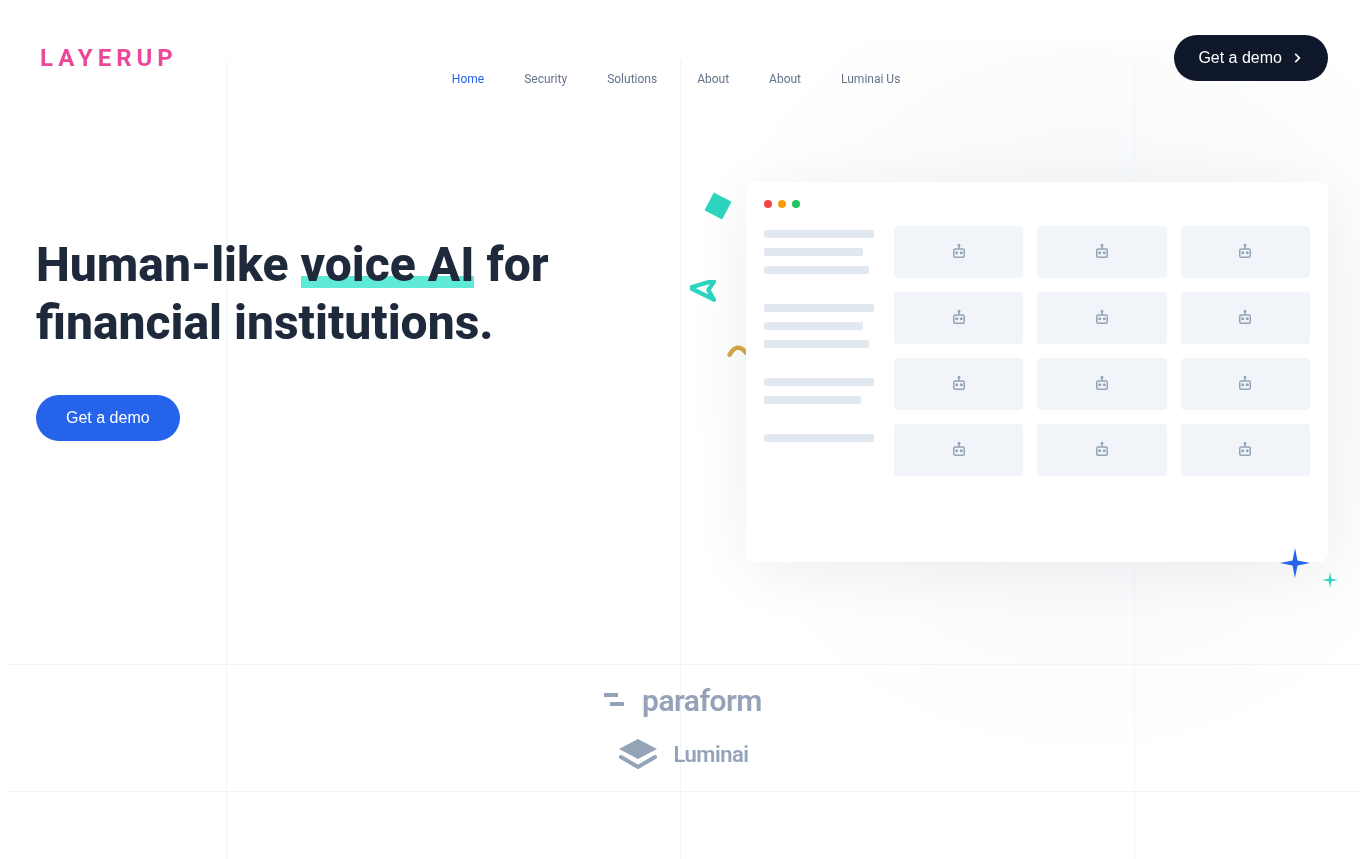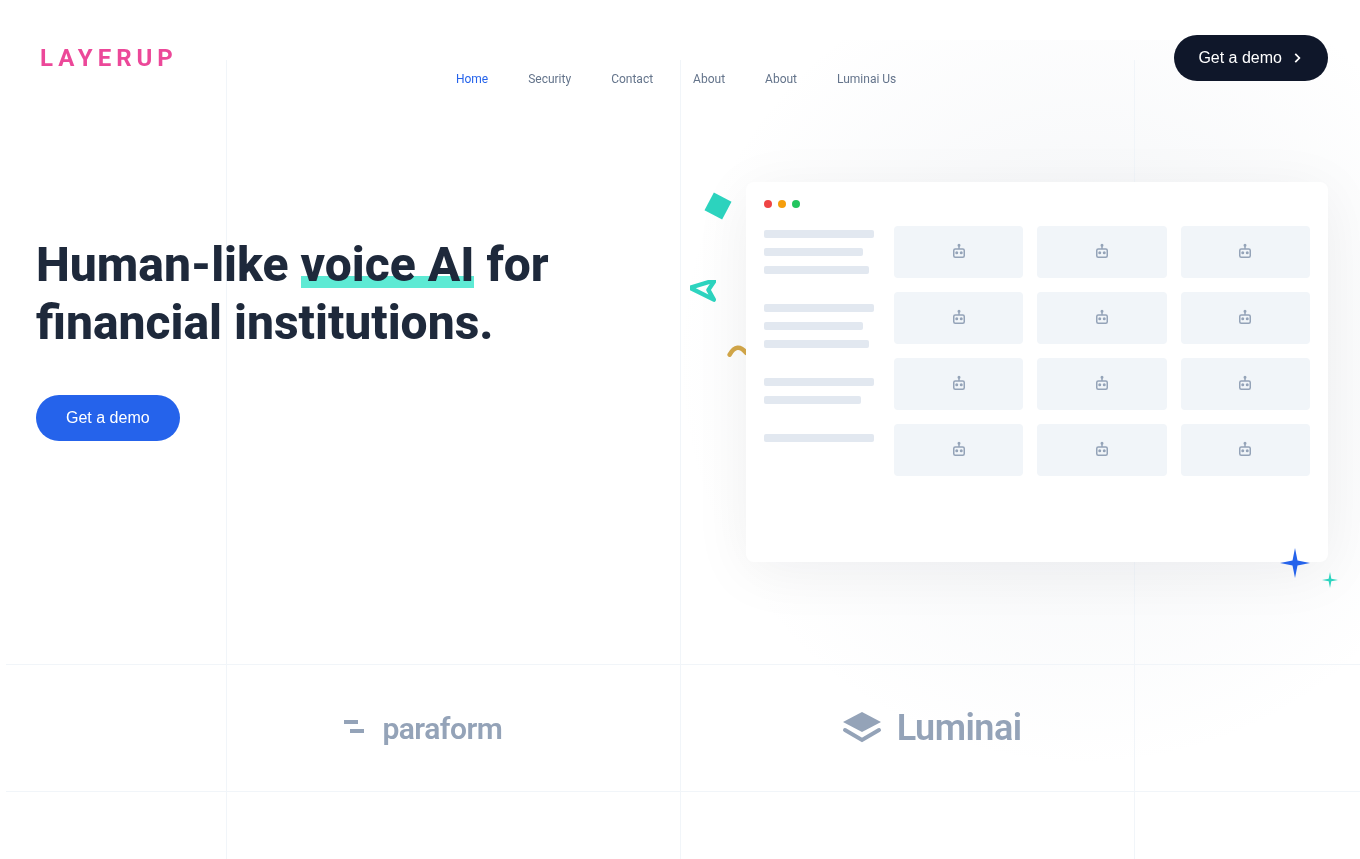--- a/index.html
+++ b/index.html
@@ -196,47 +196,48 @@
   left: 6px; right: 0;
   top: 664px;
   height: 128px;
   display: flex;
   align-items: center;
   justify-content: space-evenly;
   border-top: 1px solid #f1f5f9;
   border-bottom: 1px solid #f1f5f9;
   z-index: 5;
   color: #94a3b8;
+  flex-direction: column;
 }
 .logo-item {
   display: flex;
   align-items: center;
   gap: 14px;
   color: #94a3b8;
   font-weight: 600;
 }
 .logo-paraform { font-size: 30px; letter-spacing: -0.5px; }
 .logo-leap { font-size: 42px; letter-spacing: -1px; }
-.logo-luminai { font-size: 36px; letter-spacing: -0.5px; }
+.logo-luminai { font-size: 22px; letter-spacing: -0.5px; }
 </style>
 </head>
 <body>
 
 <div class="grid-lines">
   <div class="vline" style="left:226px"></div>
   <div class="vline" style="left:680px"></div>
   <div class="vline" style="left:1134px"></div>
 </div>
 
 <header class="header">
   <div class="logo">LAYERUP</div>
   <nav class="nav">
     <a href="#" class="active">Home</a>
     <a href="#">Security</a>
-    <a href="#">Contact</a>
+    <a href="#">Solutions</a>
     <a href="#">About</a>
     <a href="#">About</a>
     <a href="#">Luminai Us</a>
   </nav>
   <button class="demo-btn">
     <span>Get a demo</span>
     <svg viewBox="0 0 24 24" fill="none" stroke="currentColor" stroke-width="3">
         <polyline points="9 5 16 12 9 19"></polyline>
       </svg>
   </button>

